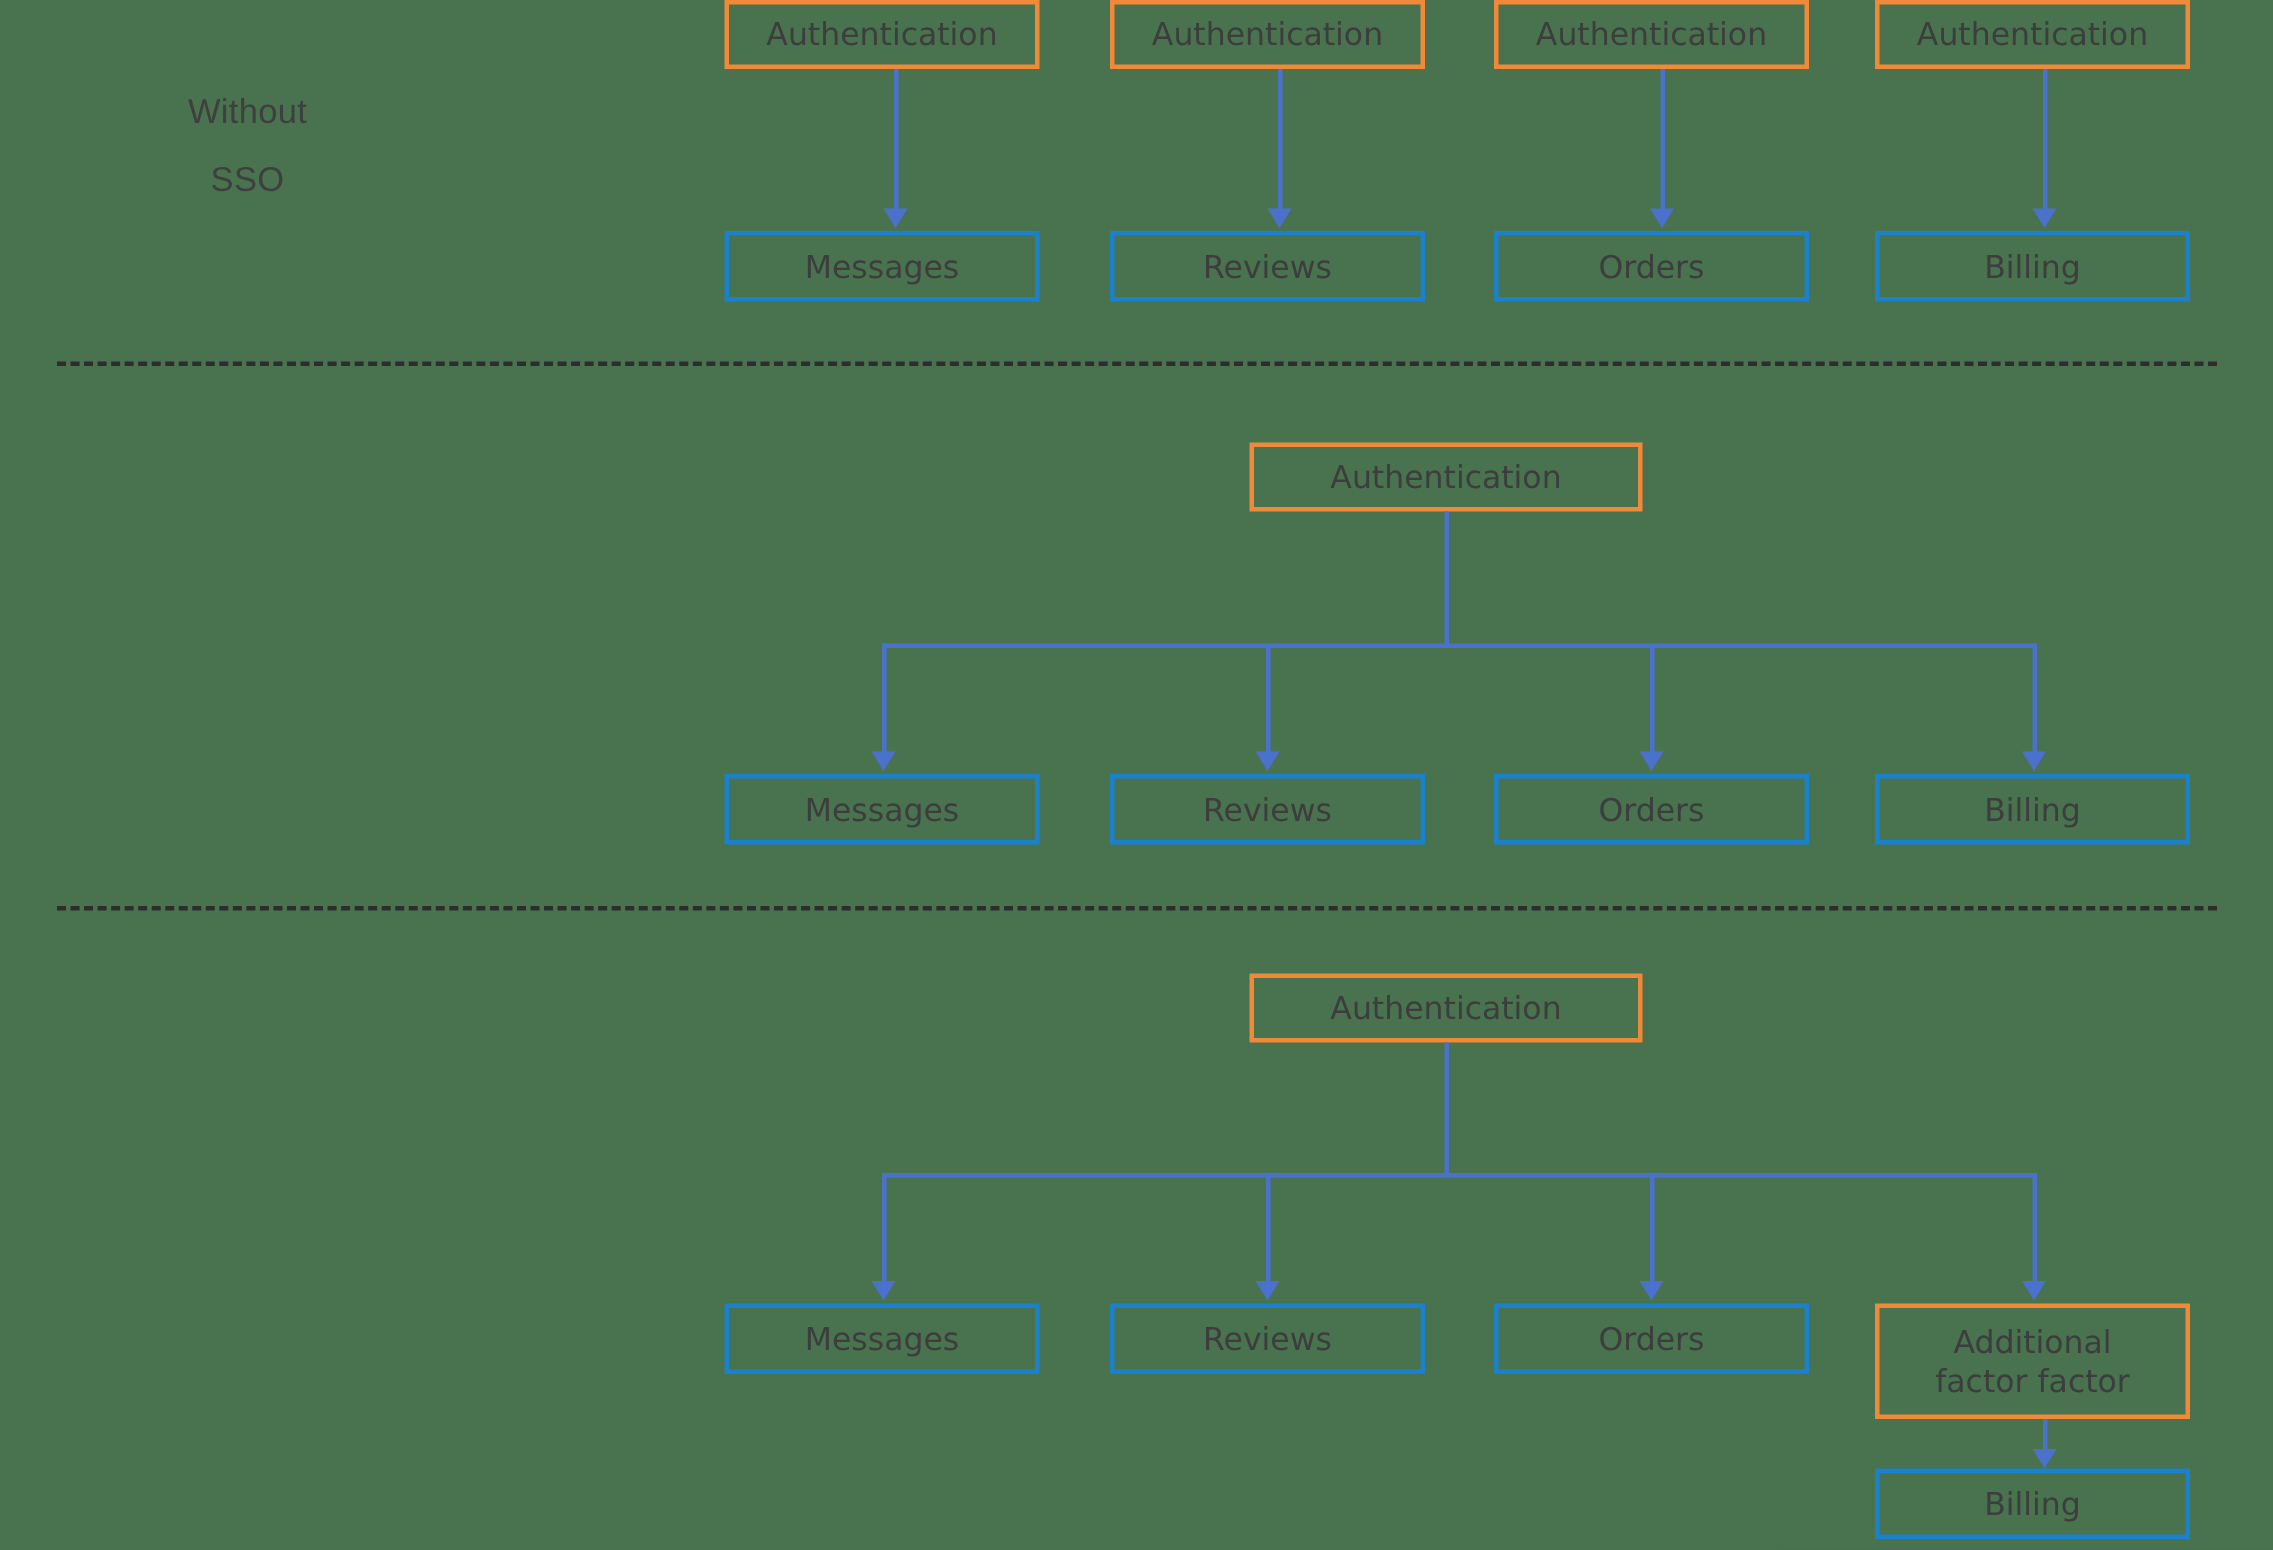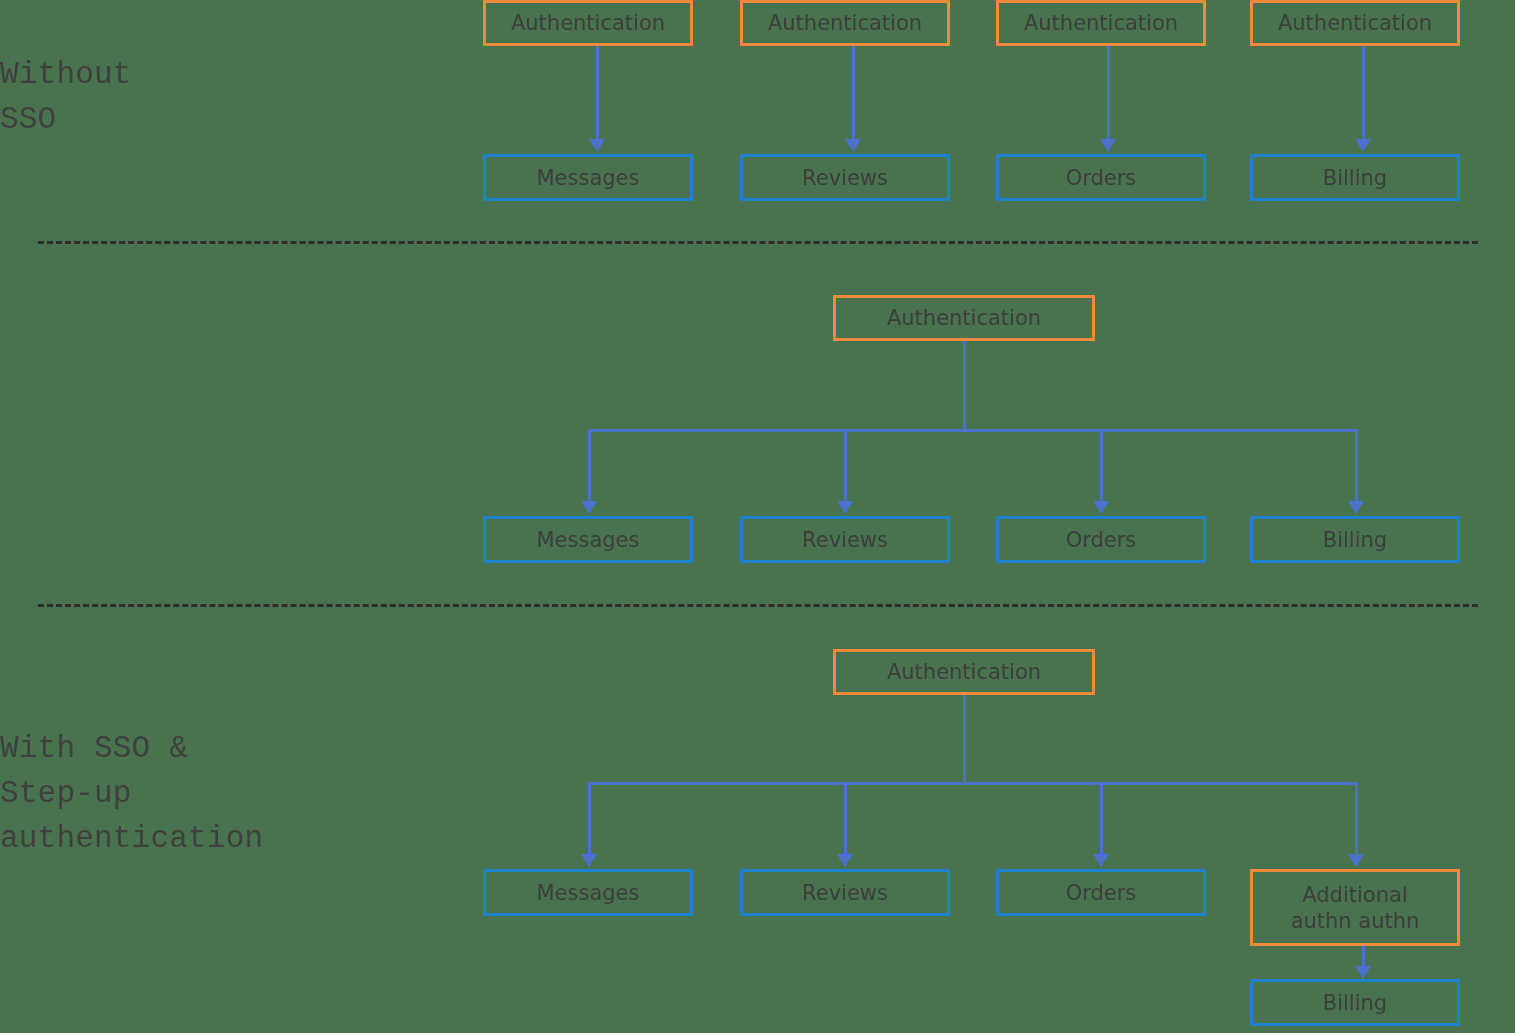--- a/index.html
+++ b/index.html
@@ -16,25 +16,26 @@
   #stage {
     position: relative;
     width: 1515px;
     height: 1033px;
   }
 
   
   .section-label {
     position: absolute;
     color: #3f3f3f;
-    font-size: 31px;
+    font-size: 23px;
     line-height: 45px;
+    text-align: center;
     width: 330px;
     left: 0;
-    font-family: Liberation Mono, monospace;
+    font-family: Liberation Sans, sans-serif;
     letter-spacing: 0.2px;
   }
 
   
   .node {
     position: absolute;
     box-sizing: border-box;
     display: flex;
     align-items: center;
     justify-content: center;
@@ -151,25 +152,20 @@
   </div>
   <div class="node blue" style="left:996px; top:516px; width:210px; height:47px;">
     <span class="node-label">Orders</span>
   </div>
   <div class="node blue" style="left:1250px; top:516px; width:210px; height:47px;">
     <span class="node-label">Billing</span>
   </div>
 
   <div class="divider" style="top:604px;"></div>
 
-  <div class="section-label" style="top:726px;">
-    <span>With SSO &amp;</span><br>
-    <span>Step-up</span><br>
-    <span>authentication</span>
-  </div>
 
   <div class="node orange" style="left:833px; top:649px; width:262px; height:46px;">
     <span class="node-label">Authentication</span>
   </div>
   <div class="vline" style="left:963px; top:695px; height:89px;"></div>
   <div class="hline" style="left:588px; top:782px; width:770px;"></div>
 
   <div class="vline" style="left:588px; top:782px; height:73px;"></div>
   <div class="arrowhead" style="left:581px; top:854px;"></div>
   <div class="vline" style="left:844px; top:782px; height:73px;"></div>
@@ -184,21 +180,21 @@
   </div>
   <div class="node blue" style="left:740px; top:869px; width:210px; height:47px;">
     <span class="node-label">Reviews</span>
   </div>
   <div class="node blue" style="left:996px; top:869px; width:210px; height:47px;">
     <span class="node-label">Orders</span>
   </div>
 
   <div class="node orange" style="left:1250px; top:869px; width:210px; height:77px; flex-direction:column;">
     <span class="node-label">Additional</span>
-    <span class="node-label">authn authn</span>
+    <span class="node-label">factor factor</span>
   </div>
   <div class="vline" style="left:1362px; top:946px; height:25px;"></div>
   <div class="arrowhead" style="left:1355px; top:966px;"></div>
   <div class="node blue" style="left:1250px; top:979px; width:210px; height:47px;">
     <span class="node-label">Billing</span>
   </div>
 
 </div>
 
 </body></html>

